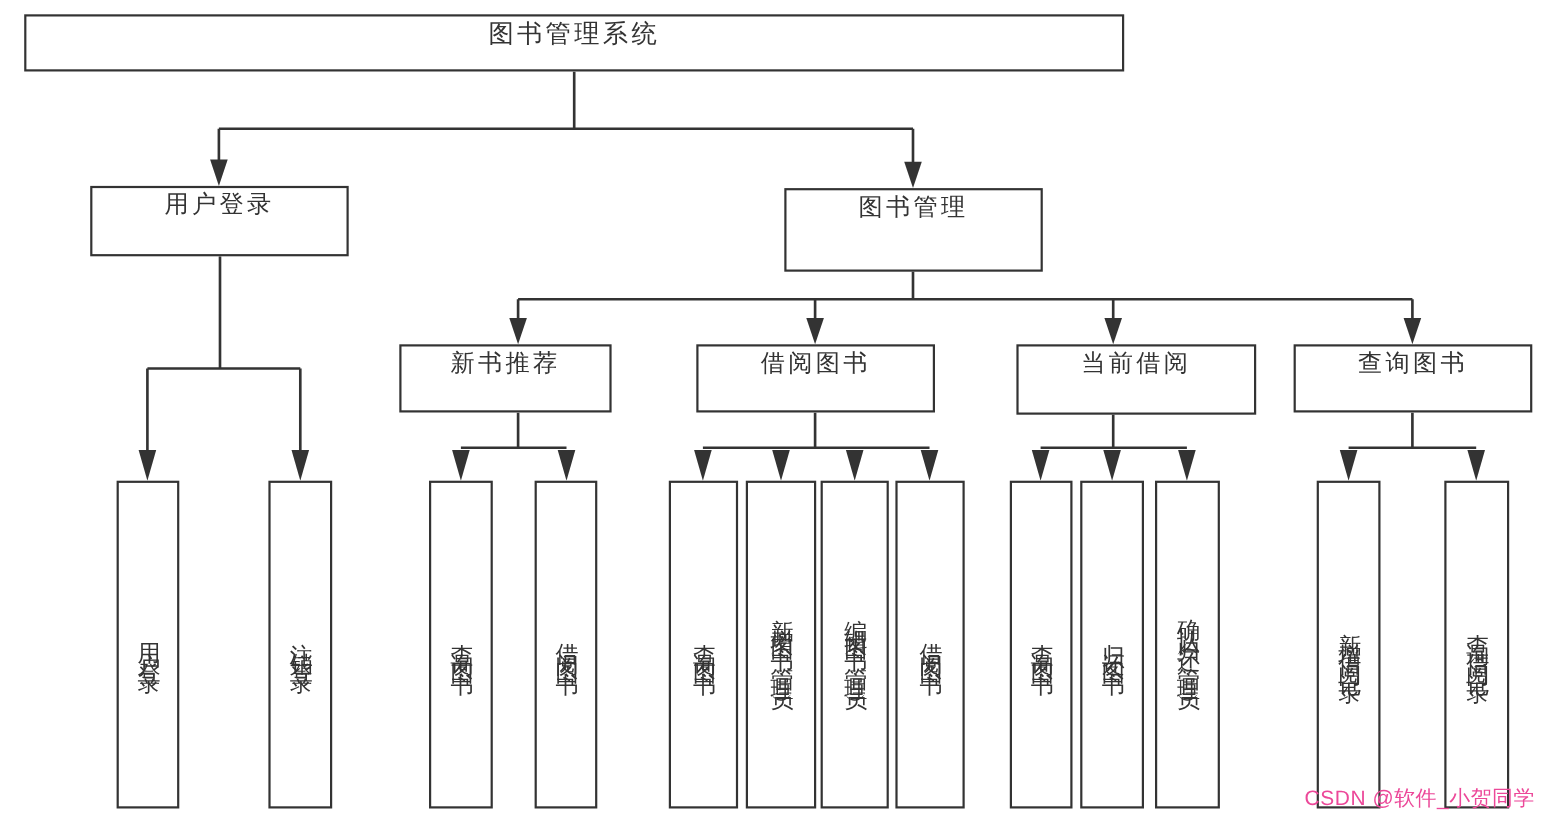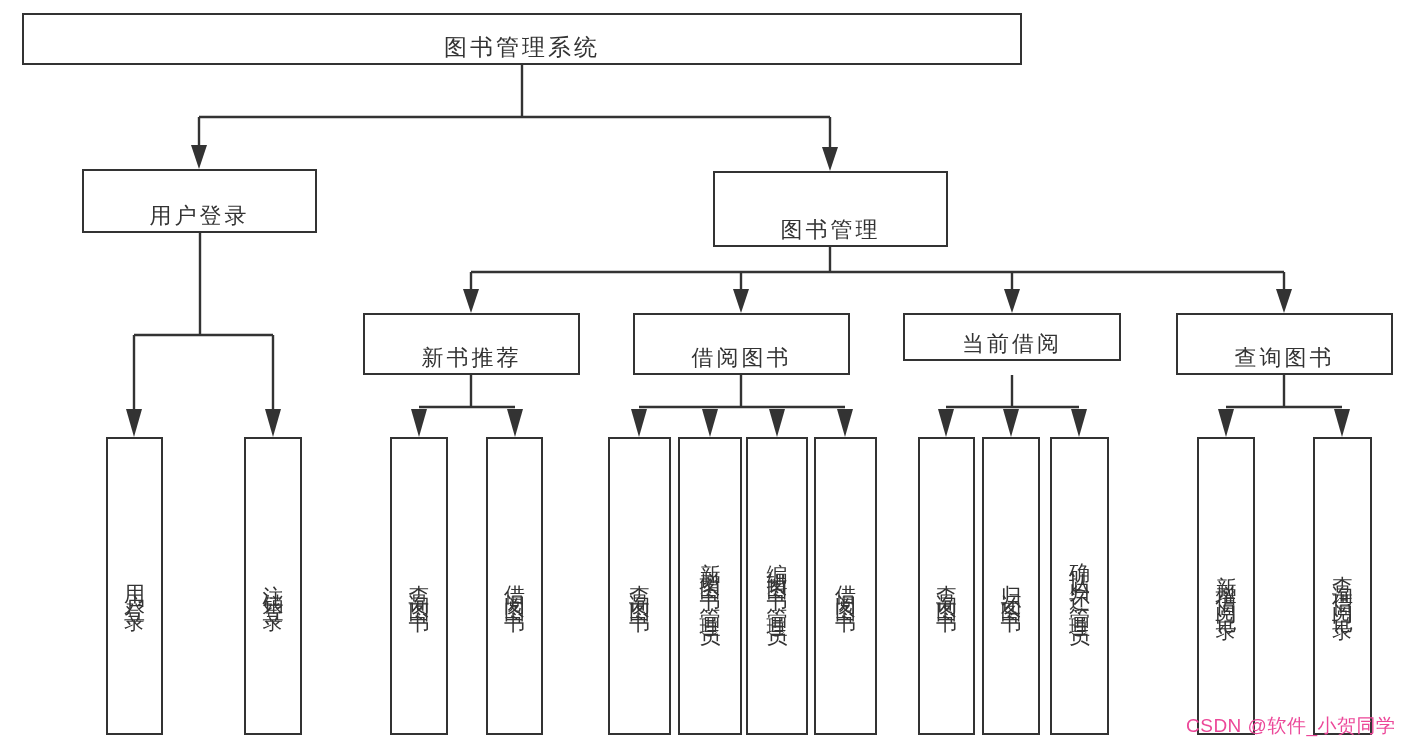--- a/index.html
+++ b/index.html
@@ -3,21 +3,21 @@
 <meta charset="utf-8">
 <style>
   html,body{margin:0;padding:0;background:#fff;}
   .canvas{
     position:relative;width:1405px;height:747px;background:#ffffff;
     font-family:"Liberation Sans","DejaVu Sans",sans-serif;overflow:hidden;
   }
   .connectors{position:absolute;left:0;top:0;}
   .box{
     position:absolute;box-sizing:border-box;background:#ffffff;
-    border:2px solid #333333;display:flex;align-items:flex-end;justify-content:center;
+    border:2px solid #333333;display:flex;align-items:flex-start;justify-content:center;
     font-size:22px;letter-spacing:3px;color:#333333;white-space:nowrap;
   }
   .root-box{font-size:23px;}
   .leaf{
     position:absolute;top:437px;height:298px;box-sizing:border-box;background:#ffffff;
     border:2px solid #333333;display:flex;align-items:center;justify-content:center;
   }
   .leaf span{
     writing-mode:vertical-rl;text-orientation:mixed;
     font-size:21px;letter-spacing:9px;line-height:1.05;color:#333333;
@@ -68,27 +68,27 @@
     <span>图书管理系统</span>
   </div>
 
   <div class="box" style="left:82px;top:169px;width:235px;height:64px">
     <span>用户登录</span>
   </div>
   <div class="box" style="left:713px;top:171px;width:235px;height:76px">
     <span>图书管理</span>
   </div>
 
-  <div class="box" style="left:363px;top:313px;width:217px;height:62px">
+  <div class="box" style="left:363px;top:313px;width:193px;height:62px">
     <span>新书推荐</span>
   </div>
   <div class="box" style="left:633px;top:313px;width:217px;height:62px">
     <span>借阅图书</span>
   </div>
-  <div class="box" style="left:903px;top:313px;width:218px;height:48px">
+  <div class="box" style="left:924px;top:313px;width:218px;height:64px">
     <span>当前借阅</span>
   </div>
   <div class="box" style="left:1176px;top:313px;width:217px;height:62px">
     <span>查询图书</span>
   </div>
 
   <div class="leaf" style="left:106px;width:57px">
     <span>用户登录</span>
   </div>
   <div class="leaf" style="left:244px;width:58px">

